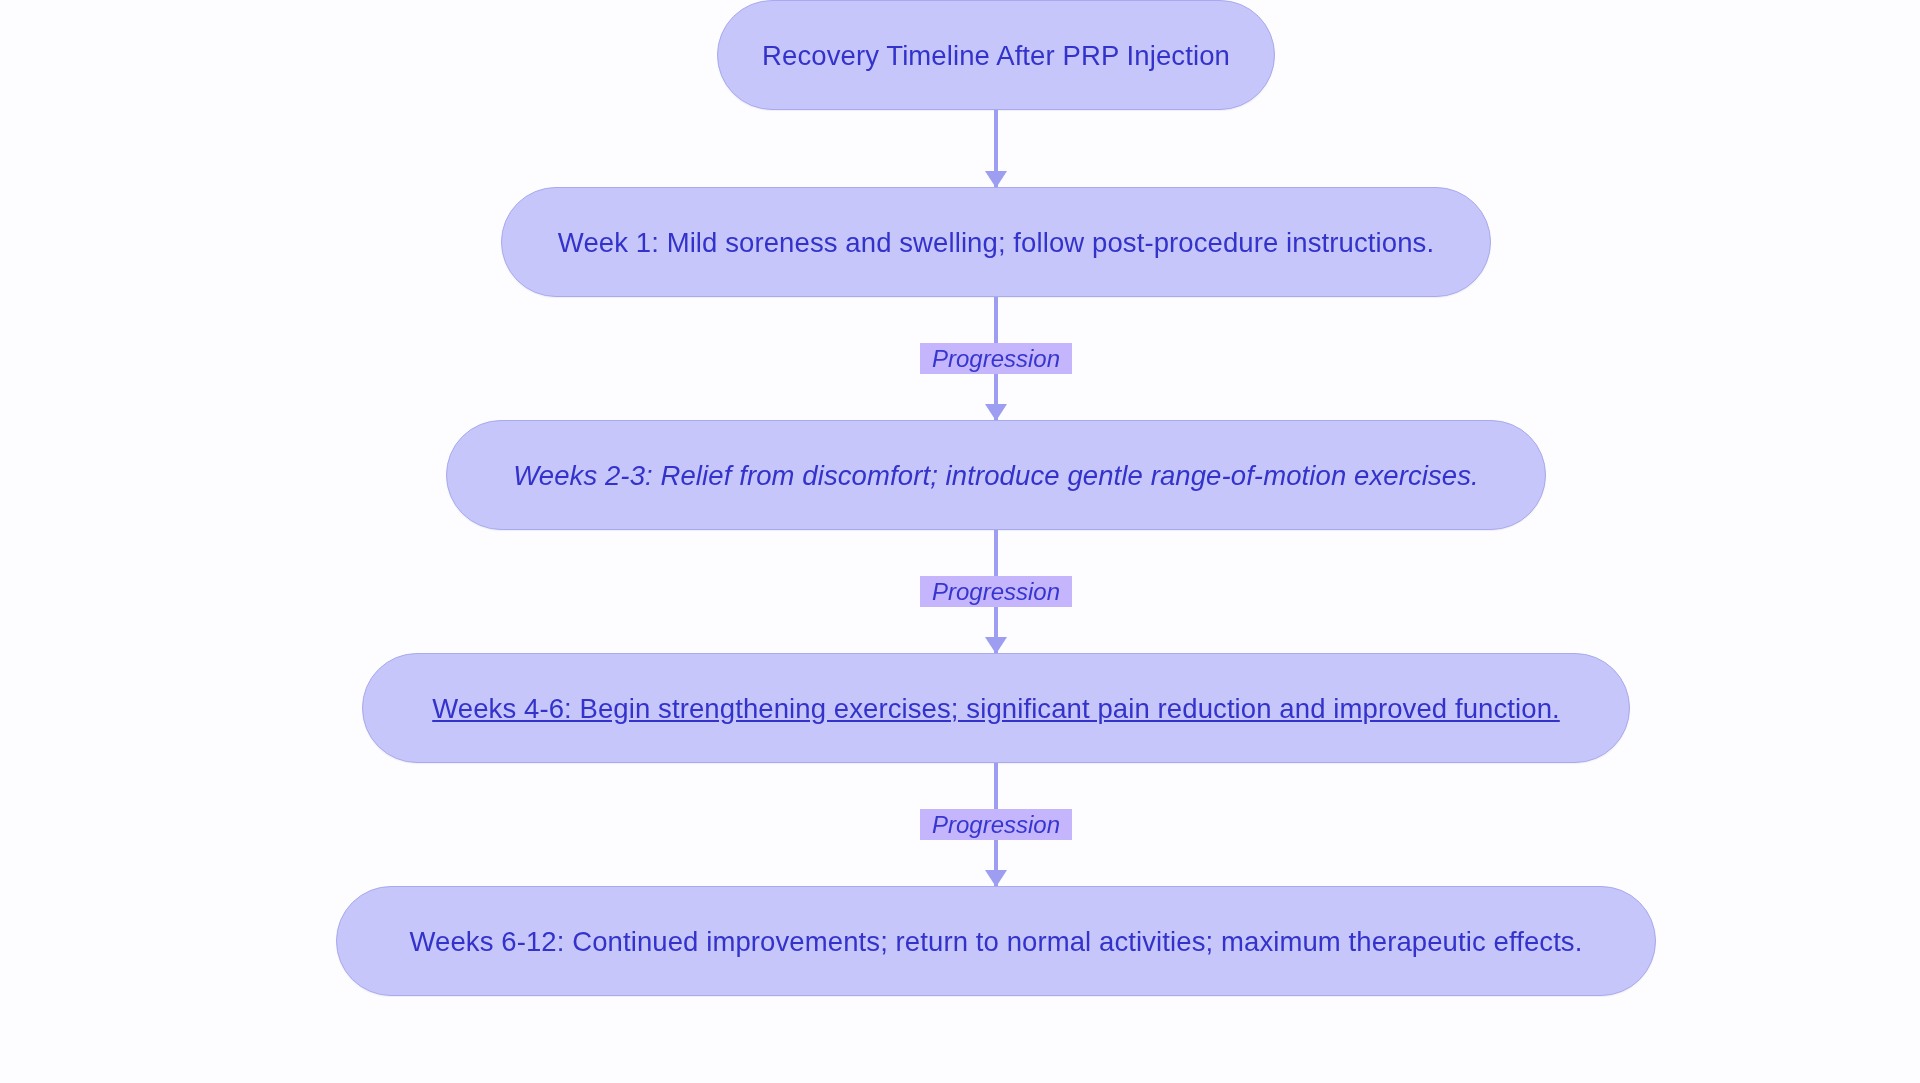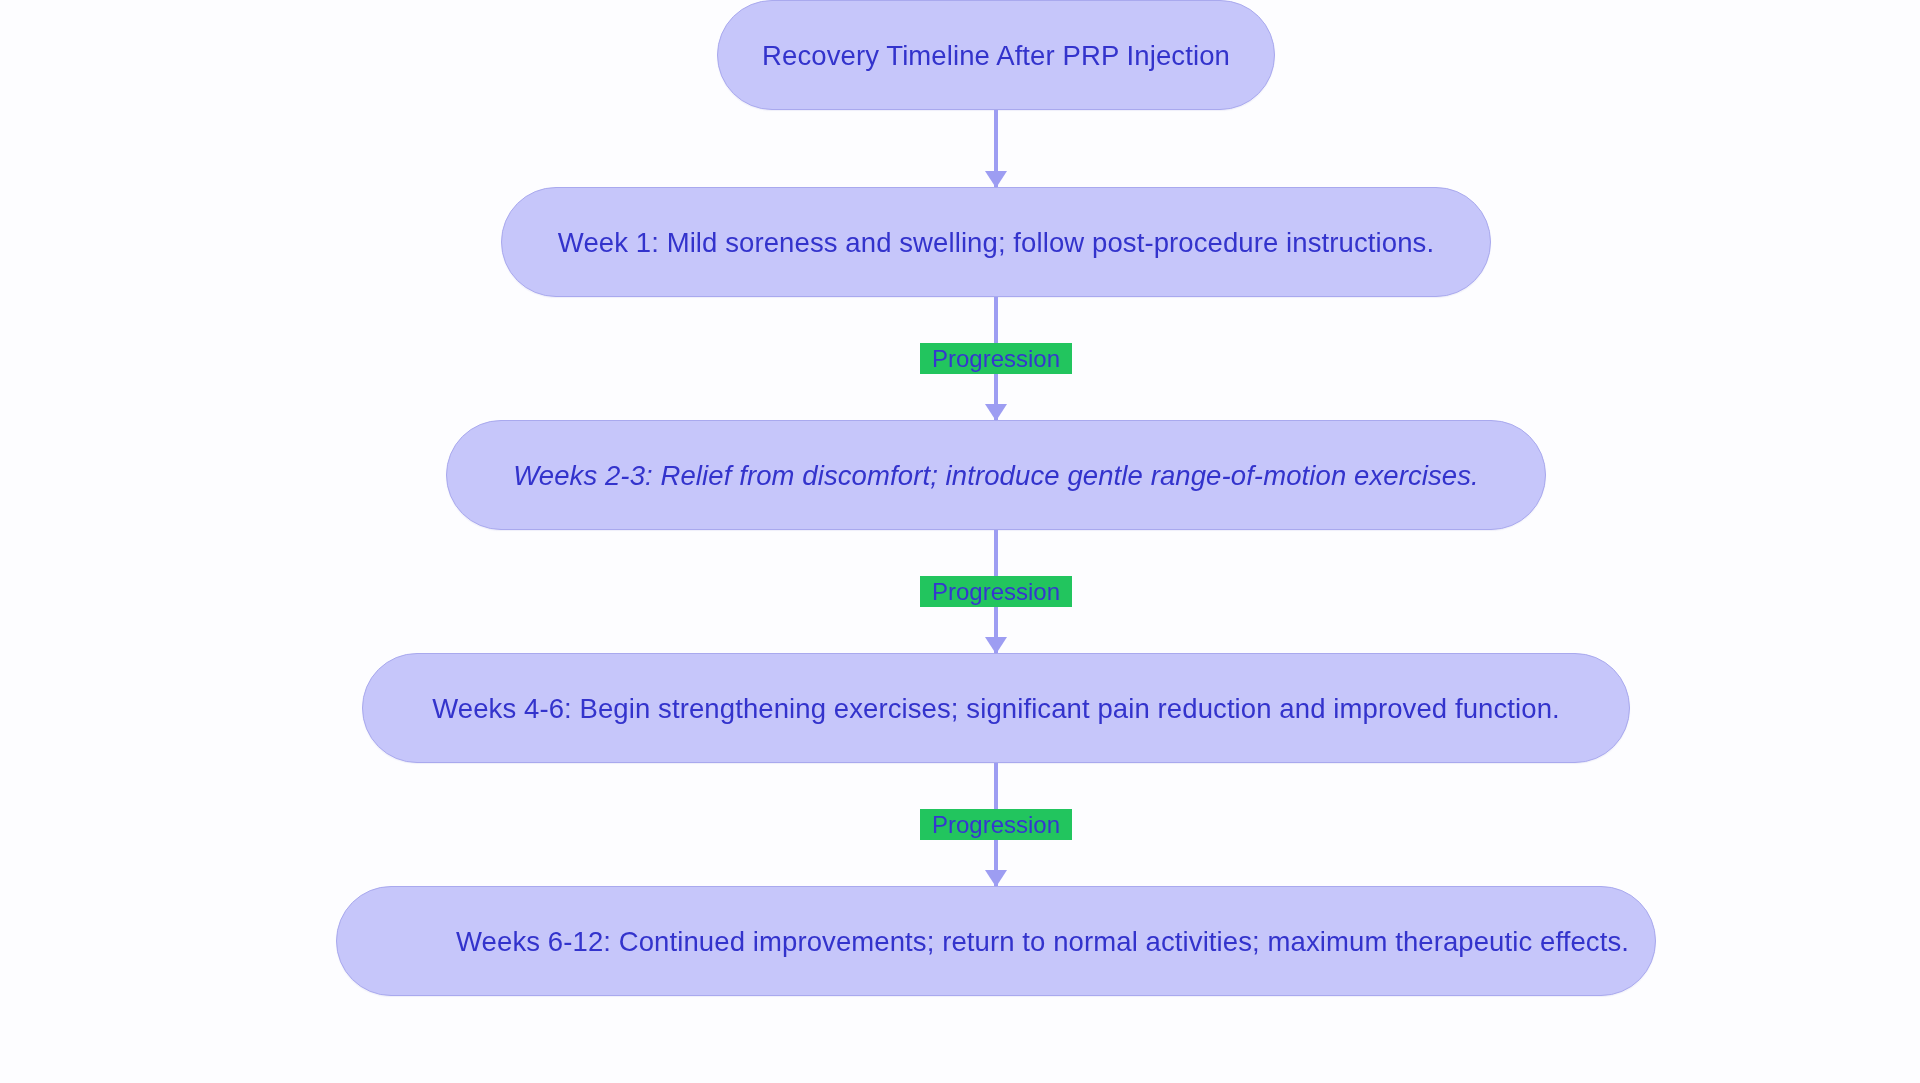--- a/index.html
+++ b/index.html
@@ -54,22 +54,22 @@
     font-size: 27.5px;
   }
 
   
   .node-step {
     height: 110px;
     font-size: 27.5px;
   }
   .w-step1 { width: 990px; justify-content: center; }
   .w-step2 { width: 1100px; font-style: italic; }
-  .w-step3 { width: 1268px; }
-  .w-step4 { width: 1320px; justify-content: flex-end; }
+  .w-step3 { width: 1268px; text-decoration: underline; }
+  .w-step4 { width: 1320px; }
 
   
   .connector {
     position: relative;
     width: 420px;
     display: flex;
     align-items: center;
     justify-content: center;
   }
   .connector-plain { height: 77px; }
@@ -95,24 +95,25 @@
     border-left: 11px solid transparent;
     border-right: 11px solid transparent;
     border-top: 17px solid #9d9df2;
   }
 
   .conn-label {
     position: relative;
     z-index: 2;
     font-size: 24px;
     color: #3636cf;
-    background: #22c55e;
+    background: #c4b5fd;
     padding: 2px 12px;
     line-height: 1.15;
     white-space: nowrap;
+    font-style: italic;
   }
 </style>
 </head>
 <body>
 
 <div id="flow-root">
 
   <div class="node node-title">
     <span class="node-label">Recovery Timeline After PRP Injection</span>
   </div>

